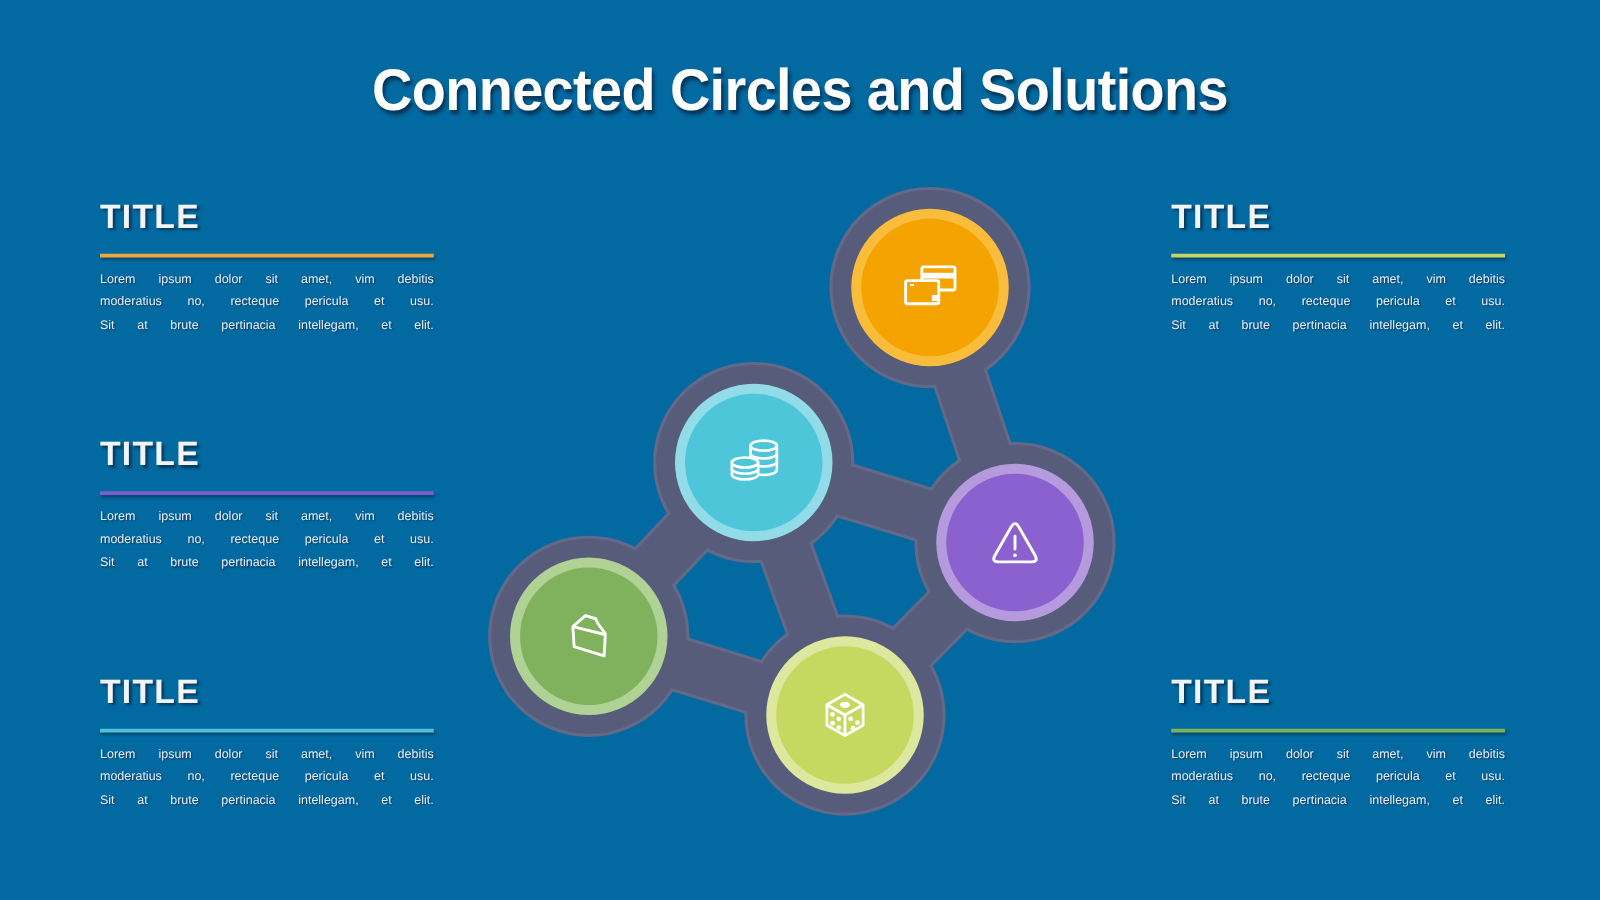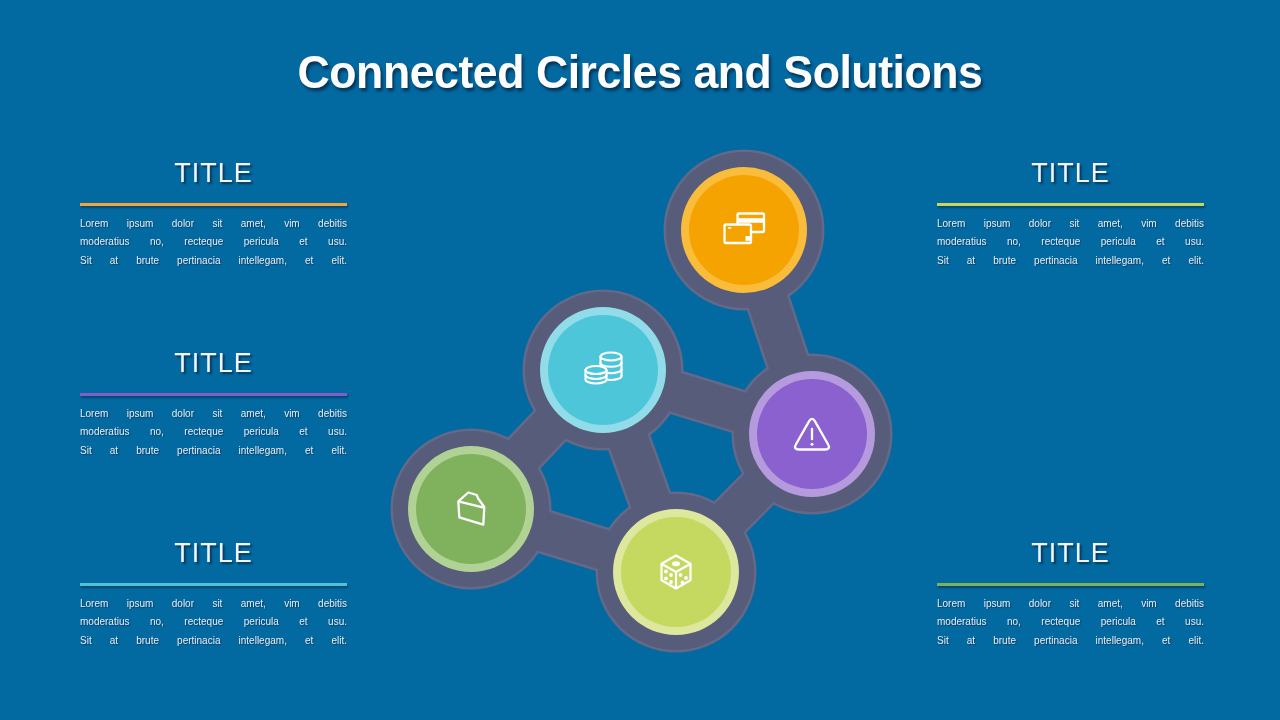--- a/index.html
+++ b/index.html
@@ -19,22 +19,22 @@
     text-shadow:2px 3px 3px rgba(8,10,24,.55);
   }
   svg.diagram{position:absolute;left:0;top:0;width:1280px;height:720px;}
   .text-block{position:absolute;width:267px;}
   .tb-left{left:80px;}
   .tb-right{left:937px;}
   .tb-row1{top:157px;}
   .tb-row2{top:347px;}
   .tb-row3{top:537px;}
   .text-block h2{
-    margin:0;text-align:center;
-    font-size:27px;line-height:33px;font-weight:400;
+    margin:0;text-align:left;
+    font-size:27px;line-height:33px;font-weight:700;
     color:#f3f4f8;letter-spacing:1px;
     text-shadow:2px 2px 2px rgba(8,10,24,.5);
   }
   .divider{
     height:2.5px;border:none;margin:13px 0 9px 0;
     background:#888;box-shadow:1px 2px 2px rgba(8,10,24,.35);
   }
   .body-line{
     font-size:10px;line-height:18.6px;
     color:#eaecf3;

